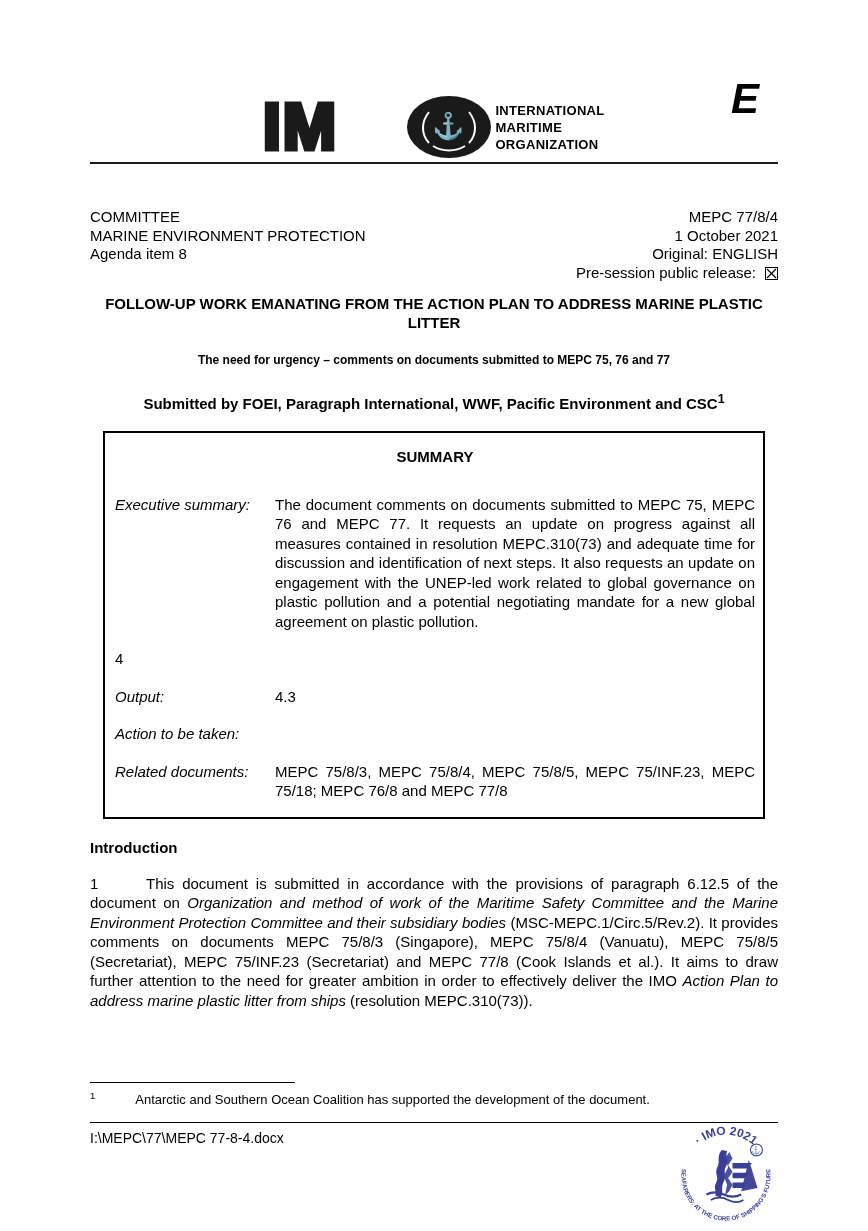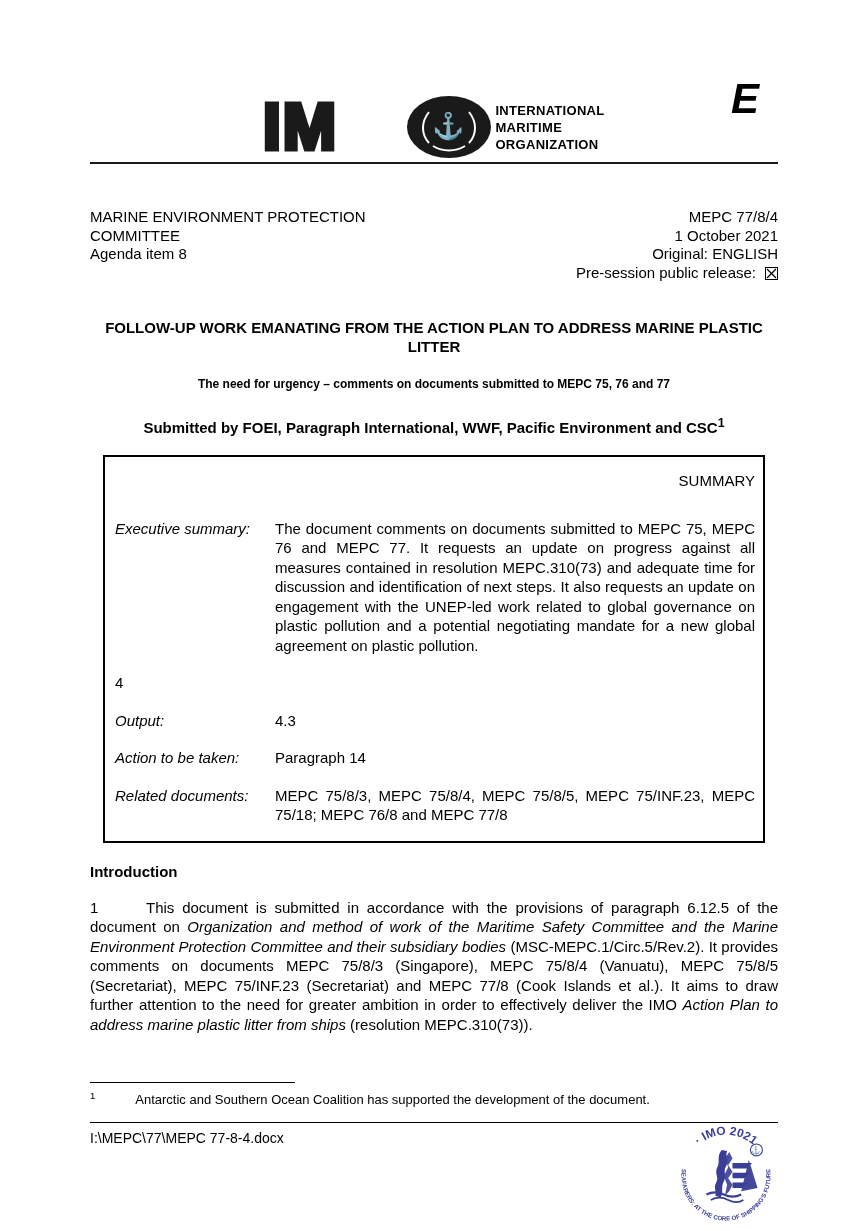--- a/index.html
+++ b/index.html
@@ -27,31 +27,31 @@
   
   .meta-row{display:flex;justify-content:space-between;margin-top:44px;font-size:15px;line-height:18.5px;}
   .meta-right{text-align:right;}
   .release-line{display:flex;align-items:center;justify-content:flex-end;gap:9px;}
   .checkbox{
     display:inline-block;width:13px;height:13px;border:1.4px solid #000;
     position:relative;box-sizing:border-box;top:1px;
   }
   .checkbox svg{position:absolute;left:0;top:0;}
   
-  .title-main{margin-top:36px;text-align:center;font-weight:bold;font-size:15px;line-height:19px;}
+  .title-main{margin-top:12px;text-align:center;font-weight:bold;font-size:15px;line-height:19px;}
   .title-sub{margin-top:19px;text-align:center;font-weight:bold;font-size:12px;line-height:19px;}
   .title-submitted{margin-top:20px;text-align:center;font-weight:bold;font-size:15px;line-height:19px;}
   
   .summary-box{
     margin:18px 13px 0 13px;
     border:2px solid #000;
     padding:14px 8px 16px 10px;
     font-size:15px;line-height:19.5px;
   }
-  .summary-title{text-align:right;font-weight:normal;margin-bottom:28px;}
+  .summary-title{text-align:center;font-weight:bold;margin-bottom:28px;}
   .summary-row{display:flex;margin-top:18px;}
   .summary-row:first-of-type{margin-top:0;}
   .summary-label{width:160px;flex:0 0 160px;font-style:italic;}
   .summary-value{flex:1;}
   .just{text-align:justify;}
   
   .section-heading{margin-top:20px;font-weight:bold;font-size:15px;}
   .body-para{margin:18px 0 0 0;font-size:15px;line-height:19.5px;text-align:justify;}
   .para-num{display:inline-block;width:56px;}
   
@@ -85,22 +85,22 @@
       <div>INTERNATIONAL</div>
       <div>MARITIME</div>
       <div>ORGANIZATION</div>
     </div>
   </div>
 
   <hr class="header-rule">
 
   <div class="meta-row">
     <div class="meta-left">
+      <div>COMMITTEE</div>
       <div>MARINE ENVIRONMENT PROTECTION</div>
-      <div>COMMITTEE</div>
       <div>Agenda item 8</div>
     </div>
     <div class="meta-right">
       <div>MEPC 77/8/4</div>
       <div>1 October 2021</div>
       <div>Original: ENGLISH</div>
       <div class="release-line">
         <span>Pre-session public release:</span>
         <span class="checkbox">
           <svg width="11" height="11" viewBox="0 0 11 11">
@@ -128,21 +128,20 @@
       <div class="summary-value">4</div>
     </div>
 
     <div class="summary-row">
       <div class="summary-label">Output:</div>
       <div class="summary-value">4.3</div>
     </div>
 
     <div class="summary-row">
       <div class="summary-label">Action to be taken:</div>
-      <div class="summary-value">Paragraph 14</div>
     </div>
 
     <div class="summary-row">
       <div class="summary-label">Related documents:</div>
       <div class="summary-value just">MEPC 75/8/3, MEPC 75/8/4, MEPC 75/8/5, MEPC 75/INF.23, MEPC 75/18; MEPC 76/8 and MEPC 77/8</div>
     </div>
   </div>
 
   <div class="section-heading">Introduction</div>
 

